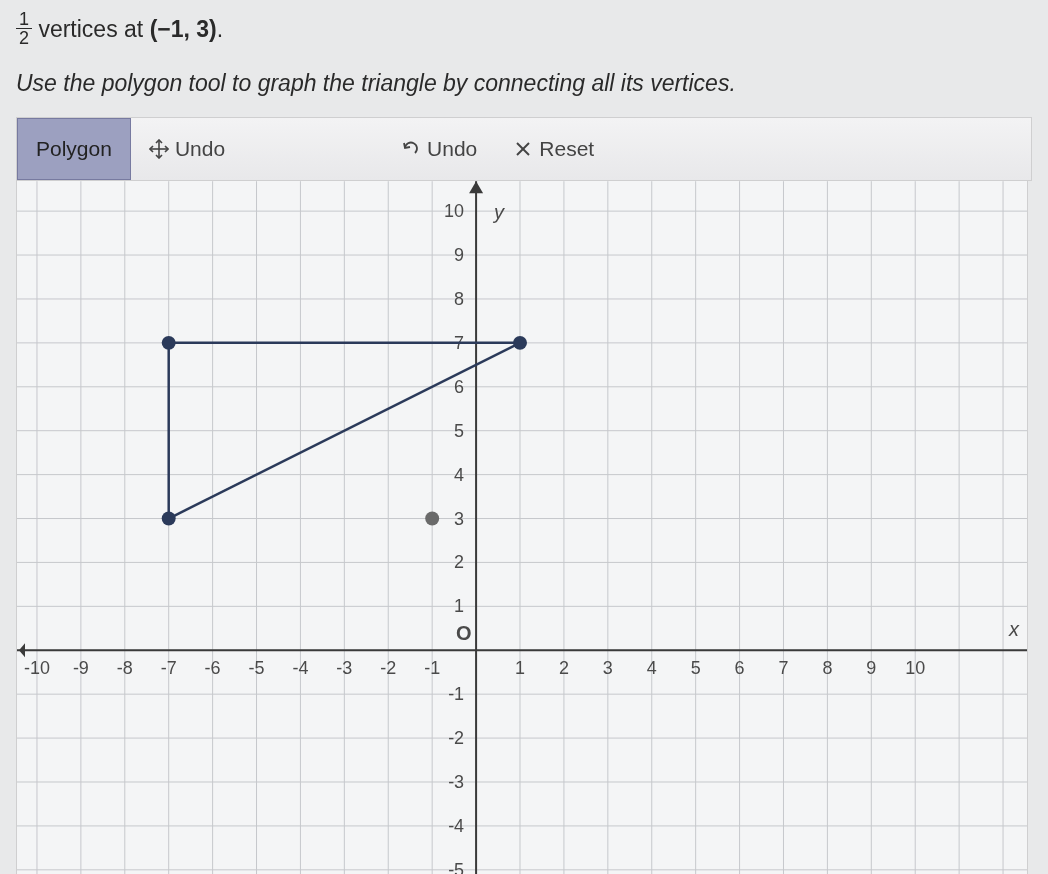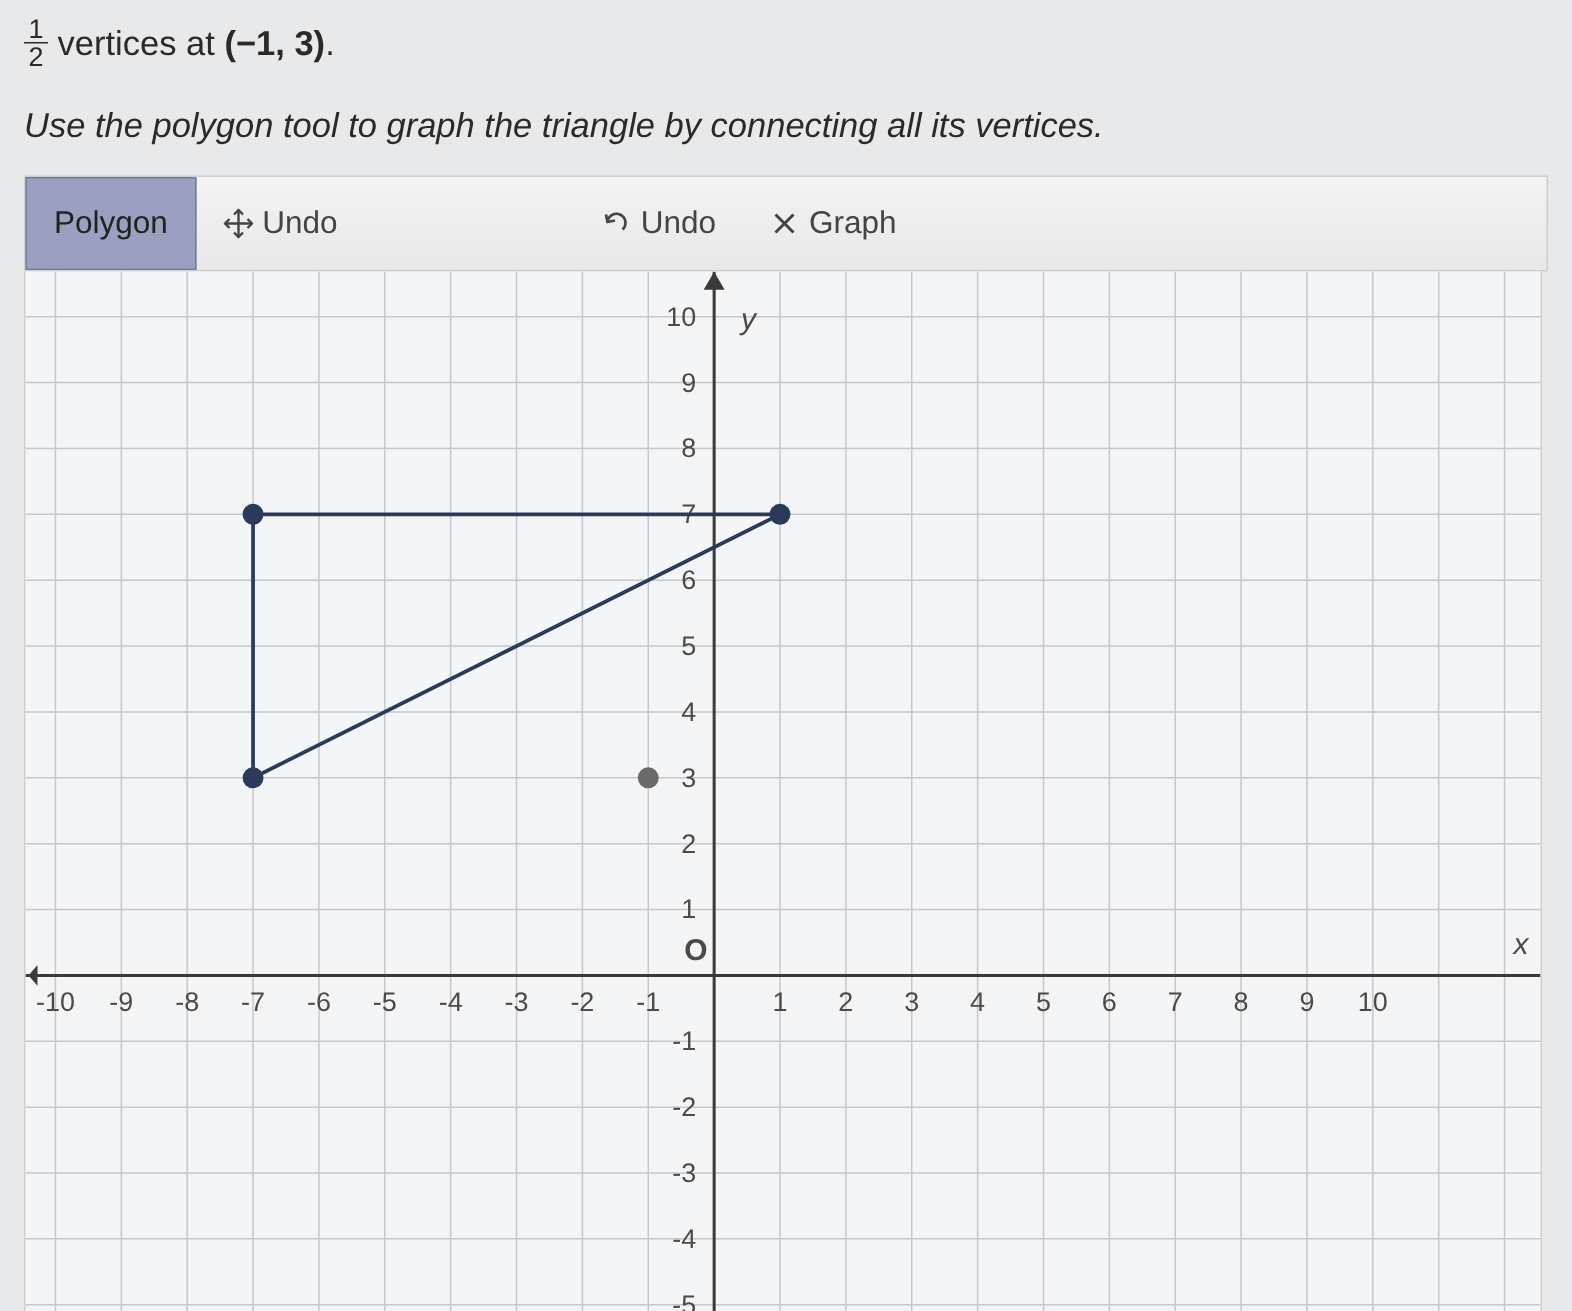--- a/index.html
+++ b/index.html
@@ -108,21 +108,21 @@
   </div>
   <div class="btn">
     <span class="icon">
       <svg viewBox="0 0 20 20">
           <g stroke="#444" stroke-width="2">
         <line x1="4" y1="4" x2="16" y2="16"></line>
             <line x1="16" y1="4" x2="4" y2="16"></line>
       </g>
         </svg>
     </span>
-    <span>Graph</span>
+    <span>Reset</span>
   </div>
 </div>
 
 <div class="graph-wrap">
   <svg class="graph" viewBox="0 0 1012 700">
     <g class="grid">
         <line x1="20" y1="0" x2="20" y2="700"></line>
         <line x1="64" y1="0" x2="64" y2="700"></line>
         <line x1="108" y1="0" x2="108" y2="700"></line>
         <line x1="152" y1="0" x2="152" y2="700"></line>

